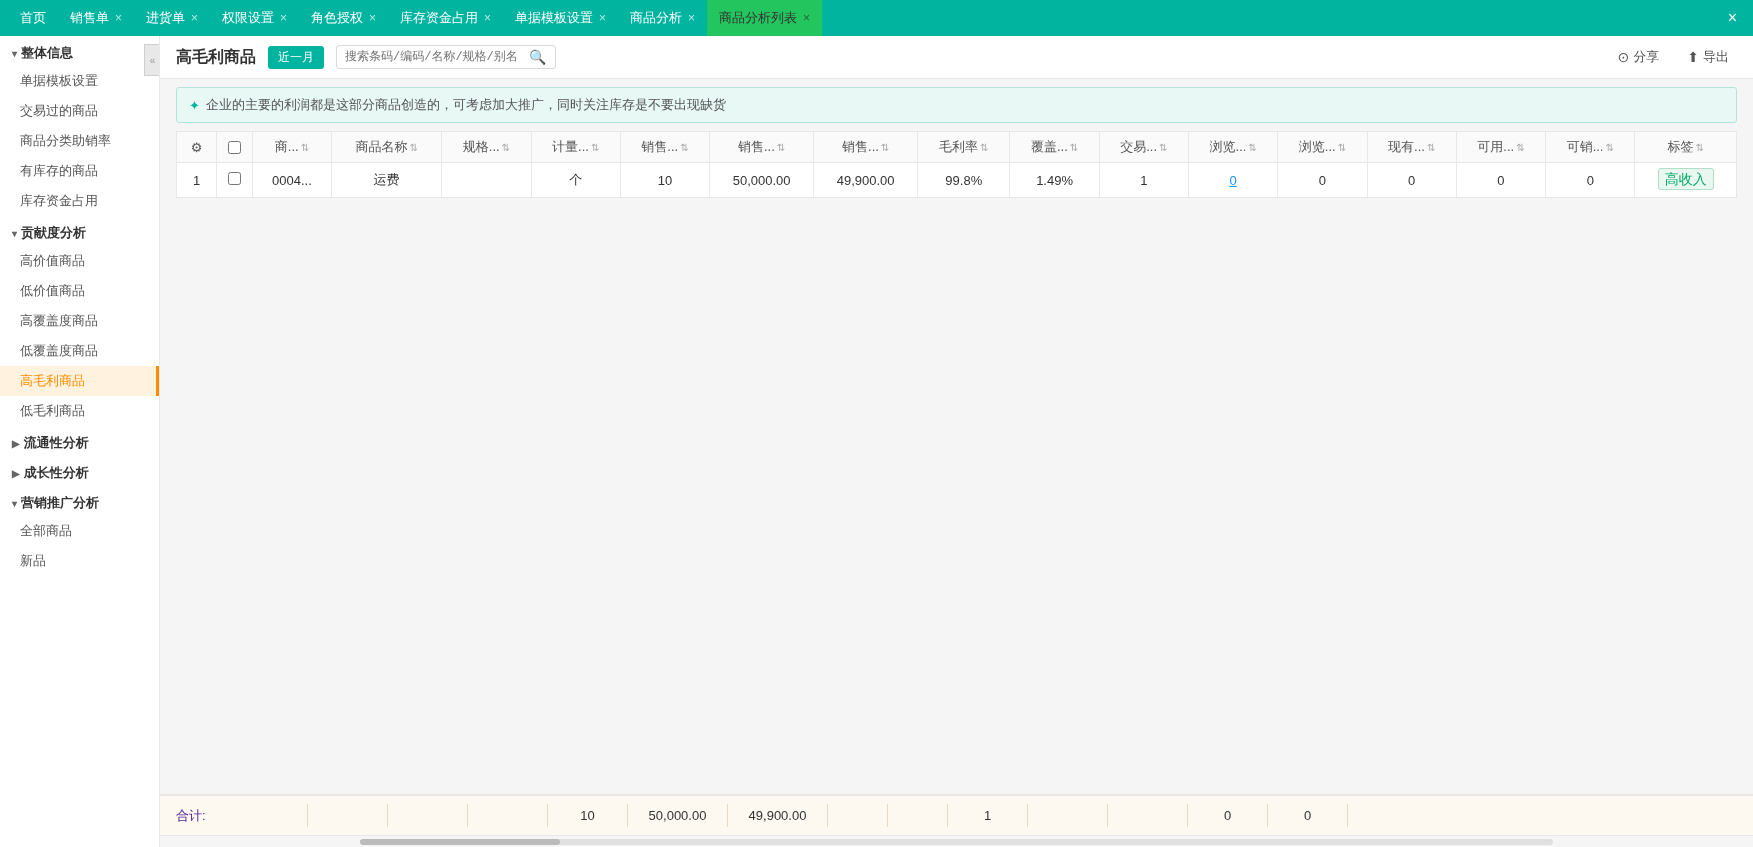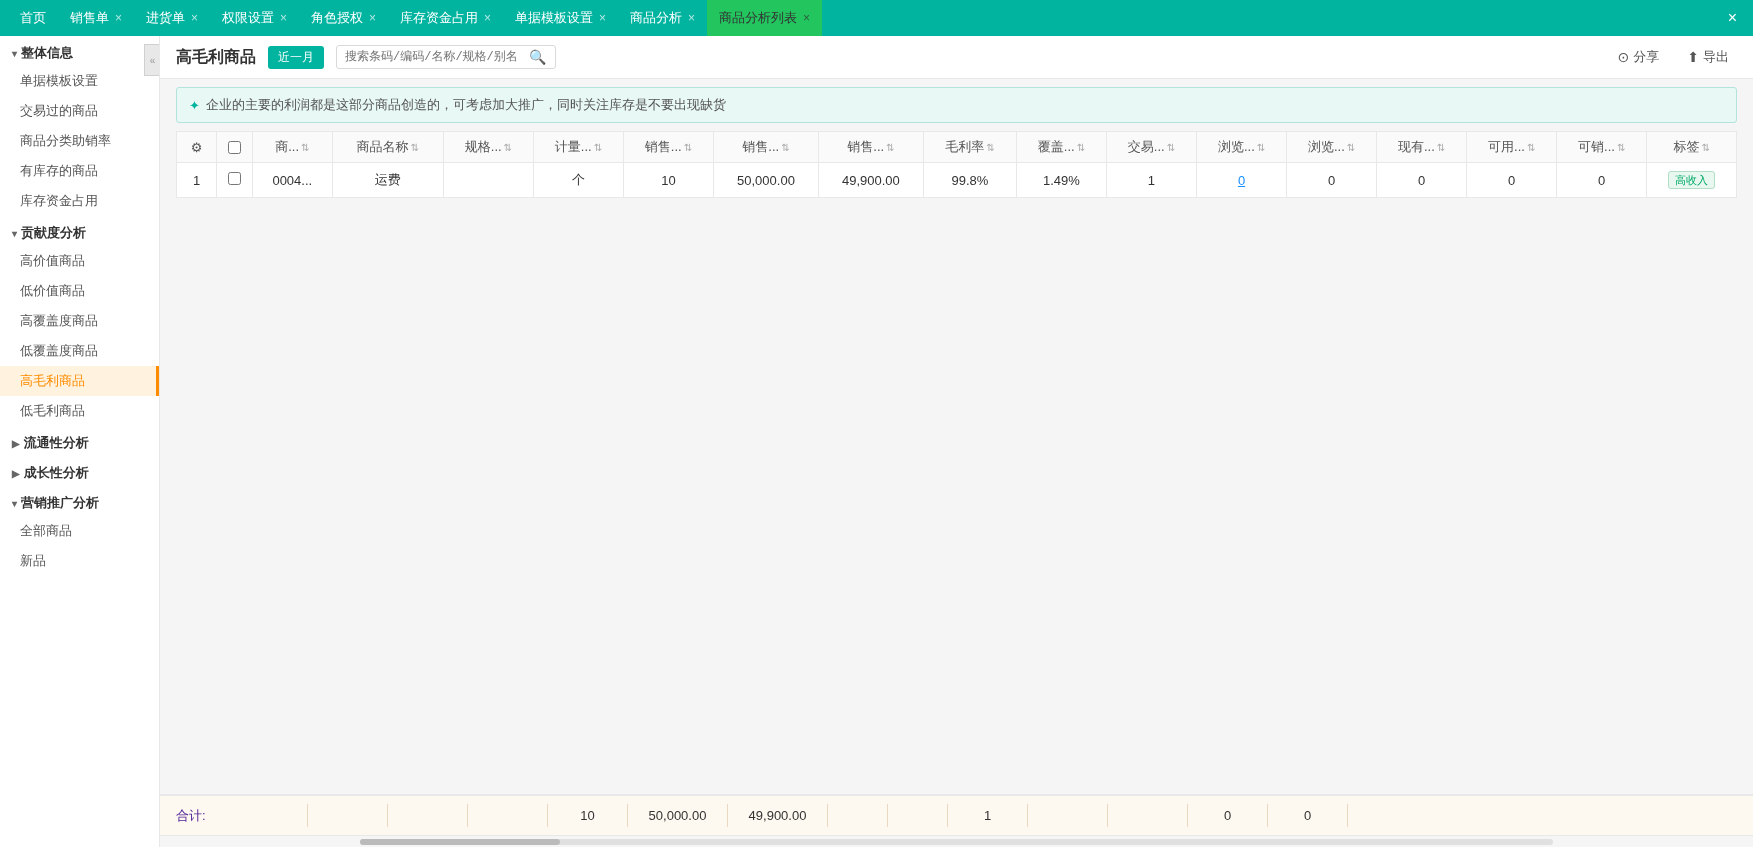--- a/index.html
+++ b/index.html
@@ -215,21 +215,21 @@
       color: #333;
       font-size: 13px;
       background: white;
     }
     .tag-green {
       background: #e8f8f0;
       color: #00aa66;
       border: 1px solid #b2ddc7;
       border-radius: 3px;
       padding: 2px 6px;
-      font-size: 11px;
+      font-size: 14px;
     }
     .link-text { color: #1890ff; cursor: pointer; text-decoration: underline; }
 
     
     .table-footer {
       background: #fdf8f0;
       border-top: 2px solid #e8e8e8;
       padding: 8px 16px;
       display: flex;
       align-items: center;

